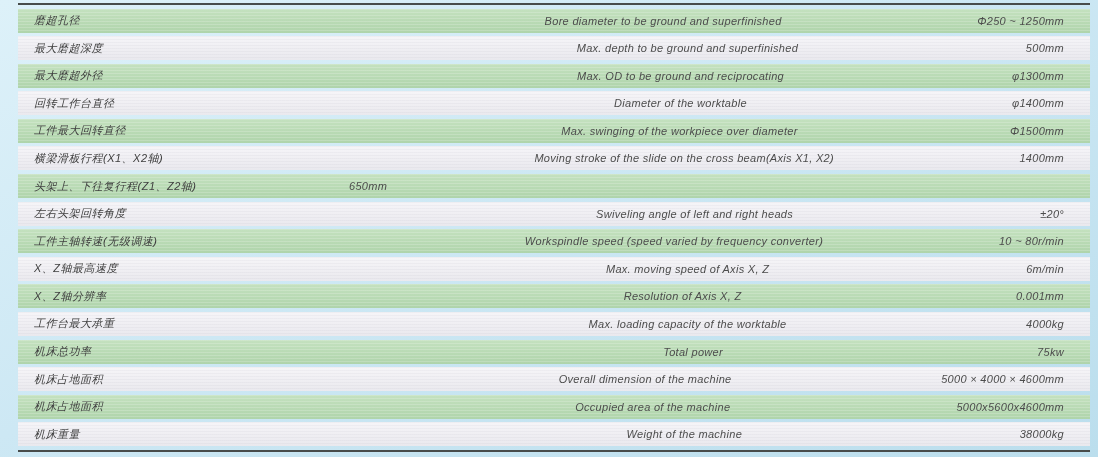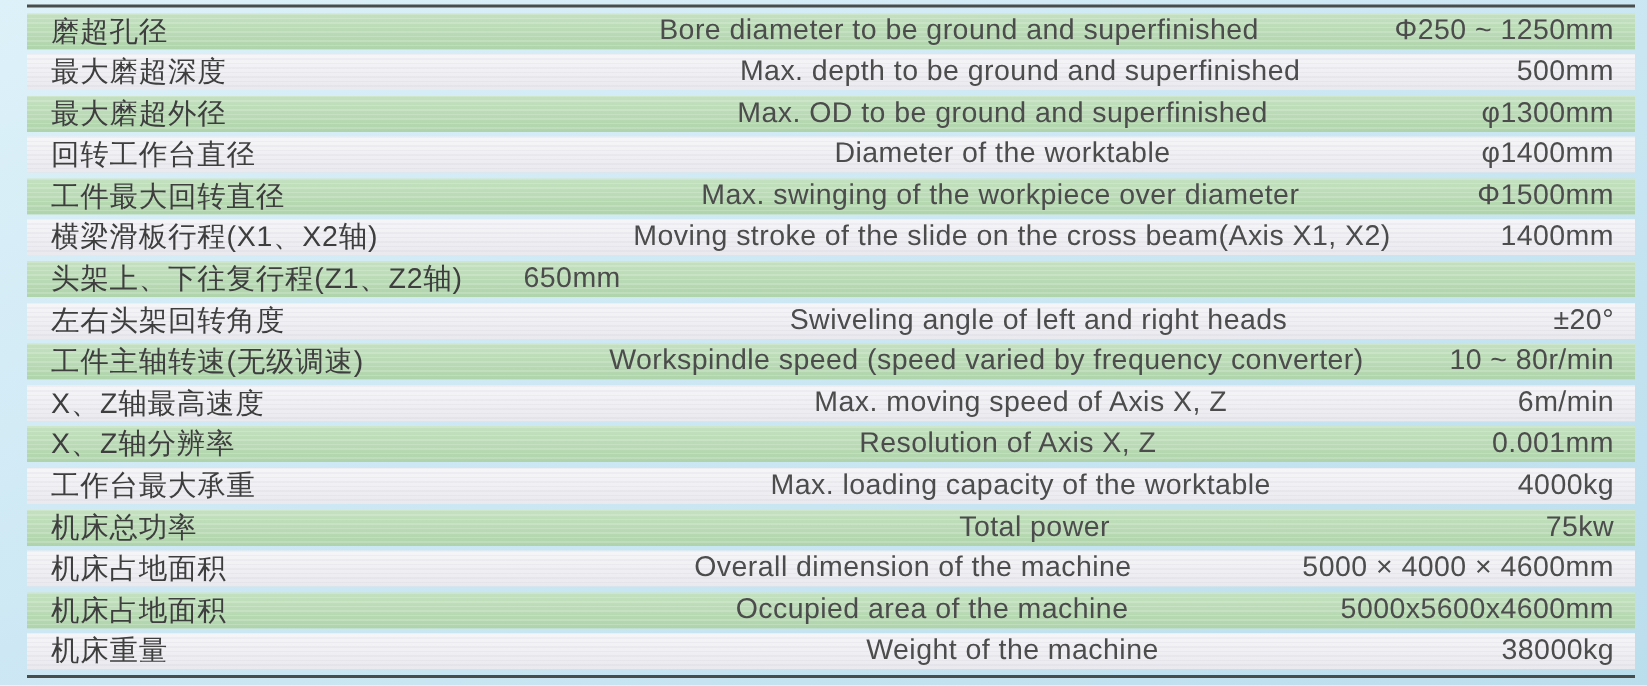--- a/index.html
+++ b/index.html
@@ -24,22 +24,23 @@
     border-bottom: 2px solid #484c4b;
     display: flex;
     flex-direction: column;
     justify-content: space-evenly;
   }
   .row {
     height: 24px;
     flex: 0 0 24px;
     display: flex;
     align-items: center;
-    font-size: 19px;
+    font-size: 11px;
     color: #4c4c4c;
+    font-style: italic;
   }
   .row.green {
     background:
       repeating-linear-gradient(180deg, rgba(255,255,255,0.18) 0 1px, rgba(0,0,0,0) 1px 3px),
       linear-gradient(#c4e1bf, #afd4ab);
   }
   .row.light {
     background:
       repeating-linear-gradient(180deg, rgba(125,125,145,0.06) 0 1px, rgba(0,0,0,0) 1px 3px),
       linear-gradient(#f6f5f8, #eae9ee);
@@ -53,41 +54,41 @@
     flex: 0 0 auto;
   }
   .c2 {
     flex: 1 1 auto;
     letter-spacing: 0.3px;
     text-align: center;
   }
   .c3 {
     flex: 0 0 auto;
     text-align: center;
-    padding-right: 14px;
+    padding-right: 26px;
     letter-spacing: 0.3px;
   }
 </style>
 </head>
 <body>
 
 <div class="tablewrap" id="spec-table">
     <div class="row green">
       <div class="cell c1">磨超孔径</div>
       <div class="cell c2">Bore diameter to be ground and superfinished</div>
       <div class="cell c3">Φ250 ~ 1250mm</div>
     </div>
     <div class="row light">
       <div class="cell c1">最大磨超深度</div>
       <div class="cell c2">Max. depth to be ground and superfinished</div>
       <div class="cell c3">500mm</div>
     </div>
     <div class="row green">
       <div class="cell c1">最大磨超外径</div>
-      <div class="cell c2">Max. OD to be ground and superfinished</div>
+      <div class="cell c2">Max. OD to be ground and reciprocating</div>
       <div class="cell c3">φ1300mm</div>
     </div>
     <div class="row light">
       <div class="cell c1">回转工作台直径</div>
       <div class="cell c2">Diameter of the worktable</div>
       <div class="cell c3">φ1400mm</div>
     </div>
     <div class="row green">
       <div class="cell c1">工件最大回转直径</div>
       <div class="cell c2">Max. swinging of the workpiece over diameter</div>

